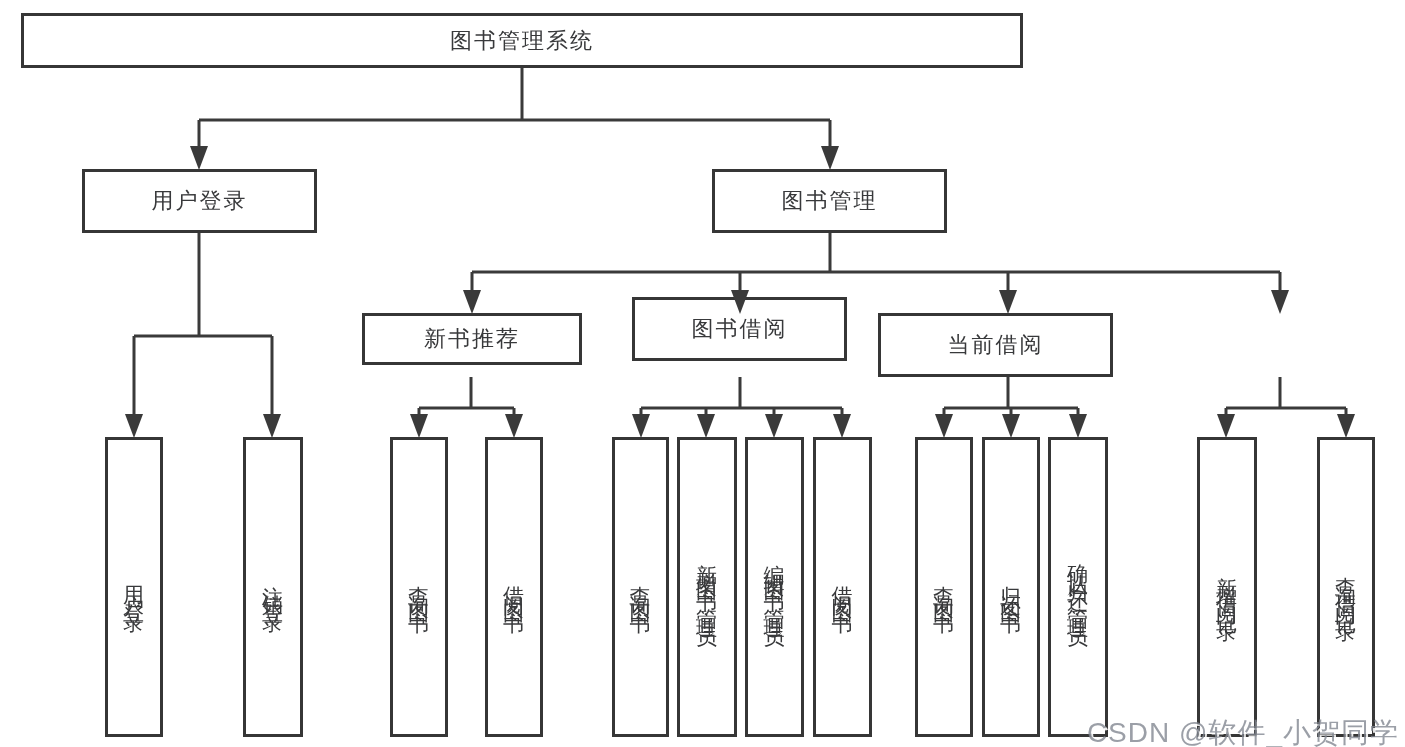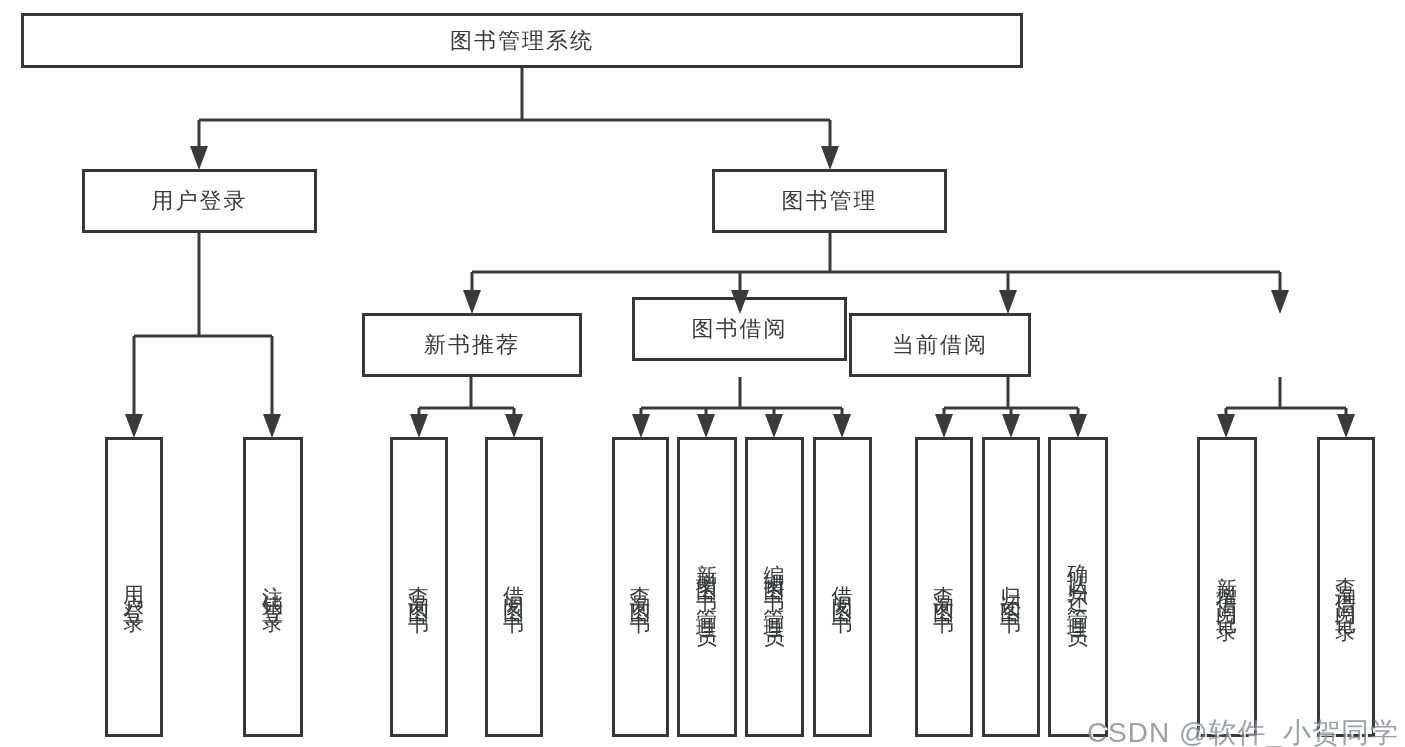--- a/index.html
+++ b/index.html
@@ -70,23 +70,23 @@
       <polygon points="1217,414 1235,414 1226,438"></polygon>
       <polygon points="1337,414 1355,414 1346,438"></polygon>
     </g>
   </svg>
 
   <div class="node" style="left:21px;top:13px;width:1002px;height:55px">图书管理系统</div>
 
   <div class="node" style="left:82px;top:169px;width:235px;height:64px">用户登录</div>
   <div class="node" style="left:712px;top:169px;width:235px;height:64px">图书管理</div>
 
-  <div class="node" style="left:362px;top:313px;width:220px;height:64px">新书推荐</div>
+  <div class="node" style="left:362px;top:313px;width:220px;height:52px">新书推荐</div>
   <div class="node" style="left:632px;top:297px;width:215px;height:64px">图书借阅</div>
-  <div class="node" style="left:849px;top:313px;width:182px;height:64px">当前借阅</div>
+  <div class="node" style="left:878px;top:313px;width:235px;height:64px">当前借阅</div>
 
   <div class="node leaf" style="left:105px;width:58px">
     <span class="vtext">用户登录</span>
   </div>
   <div class="node leaf" style="left:243px;width:60px">
     <span class="vtext">注销登录</span>
   </div>
 
   <div class="node leaf" style="left:390px;width:58px">
     <span class="vtext">查询图书</span>

